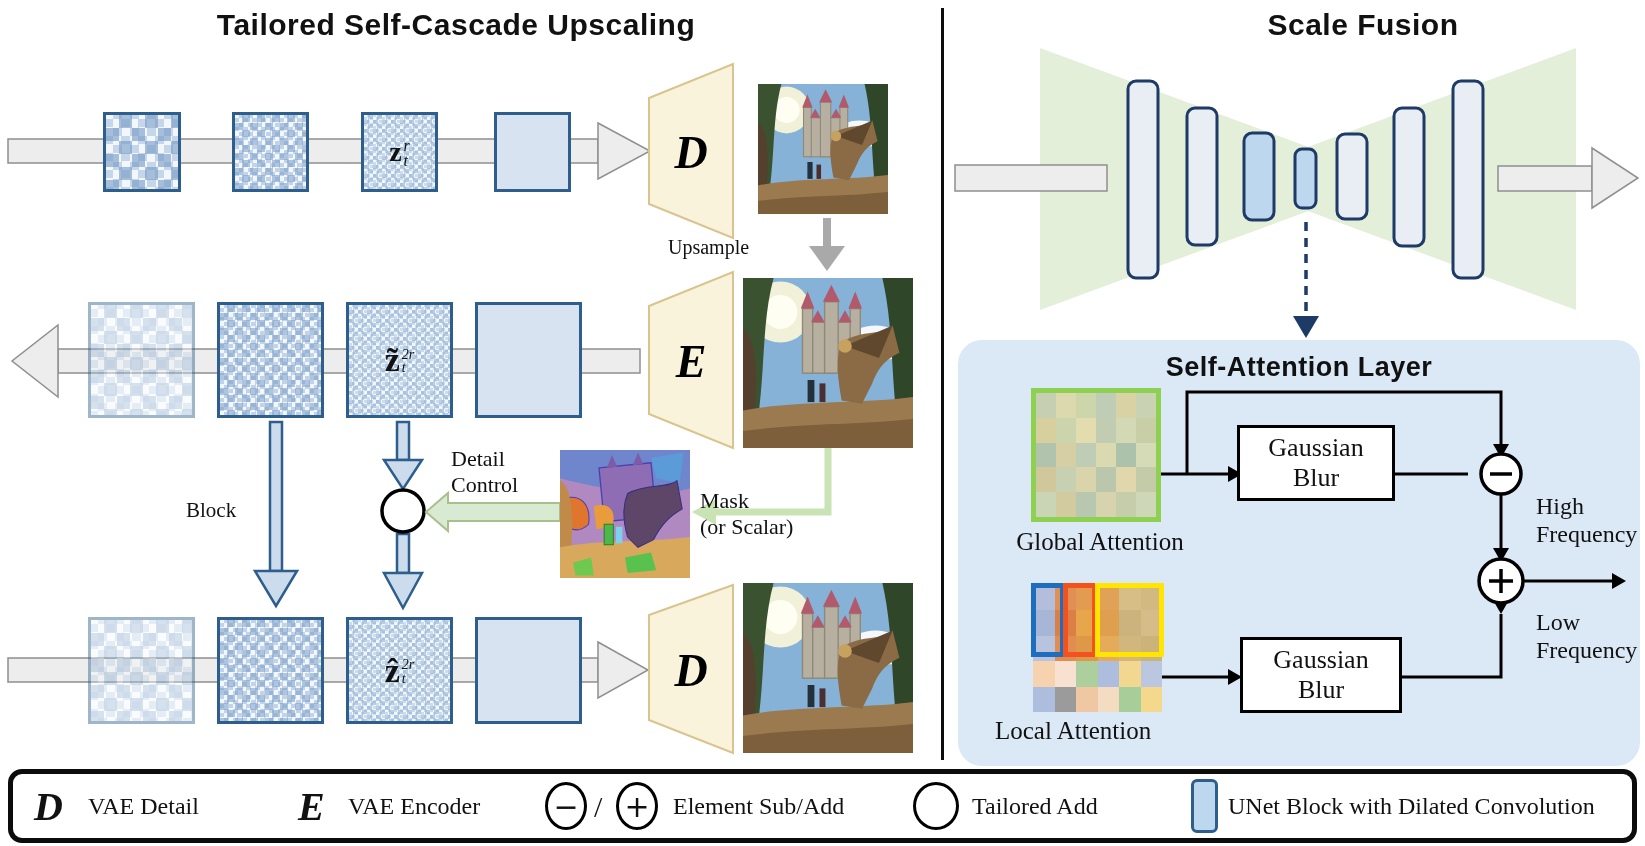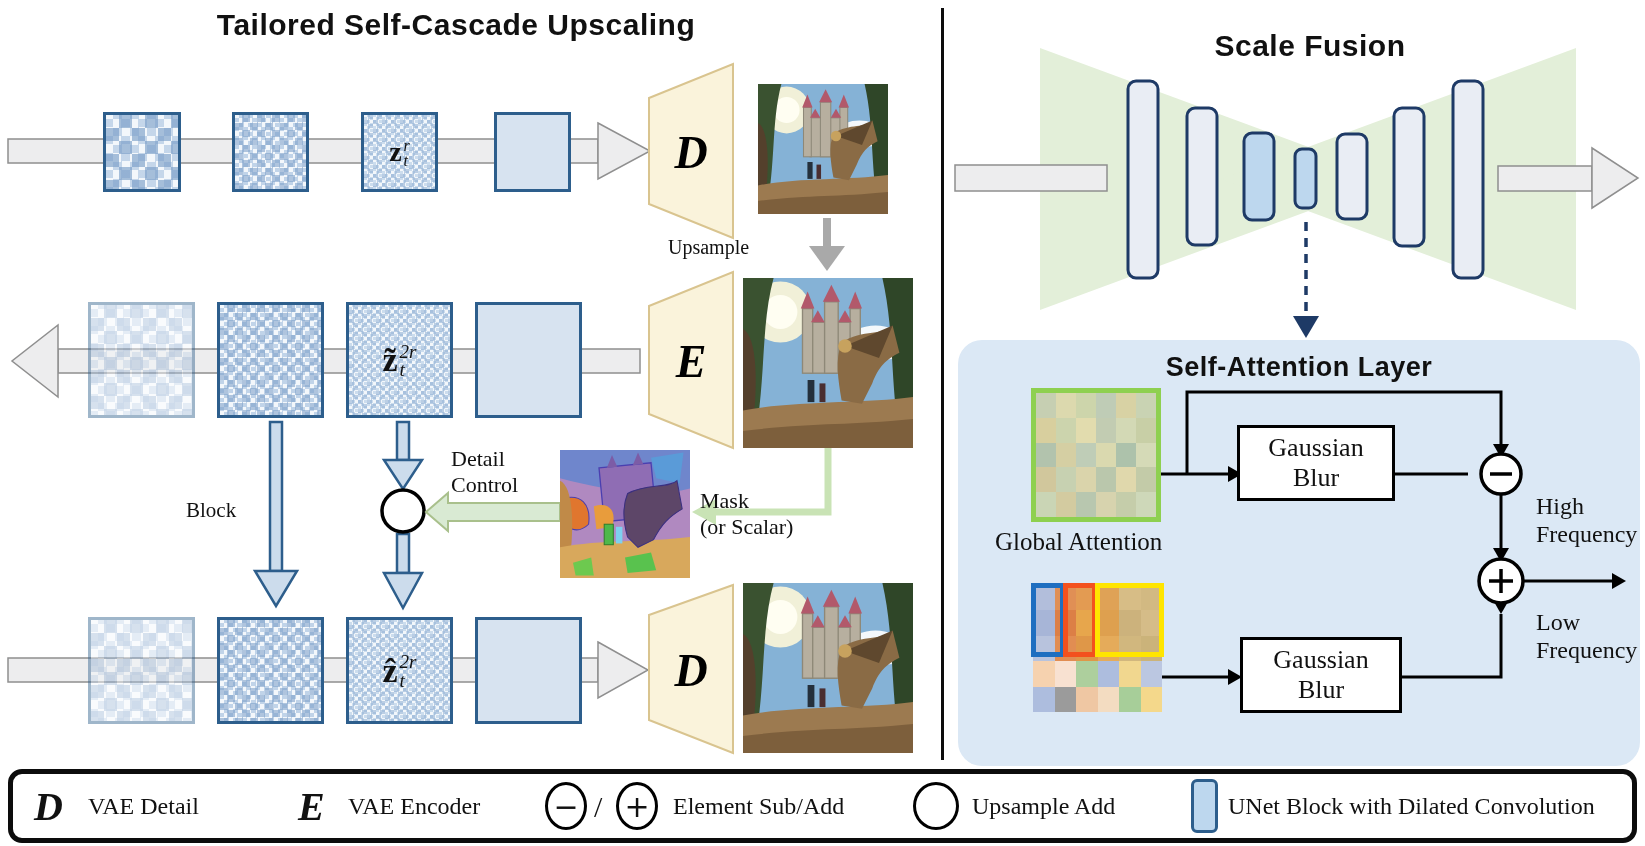--- a/index.html
+++ b/index.html
@@ -27,21 +27,21 @@
     background-size:15px 15px,9px 9px;background-position:0 0,4px 3px;}
   .nz3{background-image:
     repeating-conic-gradient(rgba(130,165,205,.5) 0% 25%, rgba(255,255,255,0) 0% 50%),
     repeating-conic-gradient(rgba(165,195,225,.5) 0% 25%, rgba(255,255,255,0) 0% 50%);
     background-size:9px 9px,6px 6px;background-position:0 0,3px 2px;}
   .solid{background:#d7e3f0;}
   .faded{opacity:.45;}
 
   .lt{display:inline-flex;align-items:center;font-family:"Liberation Serif",serif;}
   .lt .base{font-size:34px;font-weight:bold;font-style:normal;line-height:1;}
-  .lt .scr{display:inline-flex;flex-direction:column;font-size:19px;line-height:.95;
+  .lt .scr{display:inline-flex;flex-direction:column;font-size:14px;line-height:.95;
            font-style:italic;margin-left:2px;transform:translateY(1px);}
   .lt.small .base{font-size:28px;} .lt.small .scr{font-size:16px;}
 
   .serif-label{position:absolute;z-index:3;font-family:"Liberation Serif",serif;
                font-size:21px;line-height:1.18;text-align:left;white-space:nowrap;}
 
   
   .att-panel{position:absolute;z-index:0;background:#dbe8f5;border-radius:24px;}
   .gauss{position:absolute;z-index:2;background:#fff;border:3px solid #000;
          box-sizing:border-box;display:flex;flex-direction:column;align-items:center;
@@ -223,21 +223,21 @@
       <polygon points="1493,614 1509,614 1501,600" transform="rotate(180 1501 607)"></polygon>
     </g>
     <circle cx="1501" cy="474" r="20" fill="#fff" stroke="#000" stroke-width="3.5"></circle>
     <line x1="1490" y1="474" x2="1512" y2="474" stroke="#000" stroke-width="3.5"></line>
     <circle cx="1501" cy="581" r="22" fill="#fff" stroke="#000" stroke-width="3.5"></circle>
     <line x1="1489" y1="581" x2="1513" y2="581" stroke="#000" stroke-width="3.5"></line>
     <line x1="1501" y1="569" x2="1501" y2="593" stroke="#000" stroke-width="3.5"></line>
   </svg>
 
   <div class="fig-title" style="left:456px;top:8px;">Tailored Self-Cascade Upscaling</div>
-  <div class="fig-title" style="left:1310px;top:8px;margin-top:21px;">Scale Fusion</div>
+  <div class="fig-title" style="left:1363px;top:8px;">Scale Fusion</div>
   <div class="fig-title" style="left:1299px;top:352px;font-size:27px;">Self-Attention Layer</div>
 
   <div class="sq nz1" style="left:103px;top:112px;width:78px;height:80px;"></div>
   <div class="sq nz2" style="left:232px;top:112px;width:77px;height:80px;"></div>
   <div class="sq nz3" style="left:361px;top:112px;width:77px;height:80px;">
     <span class="lt small">
         <b class="base">z</b>
         <span class="scr">
           <i>r</i>
           <i>t</i>
@@ -321,21 +321,21 @@
       <div style="background: rgb(186, 199, 172);"></div>
       <div style="background: rgb(224, 216, 172);"></div>
       <div style="background: rgb(195, 203, 168);"></div>
       <div style="background: rgb(202, 213, 181);"></div>
       <div style="background: rgb(211, 203, 160);"></div>
       <div style="background: rgb(184, 199, 175);"></div>
       <div style="background: rgb(215, 211, 174);"></div>
       <div style="background: rgb(197, 205, 170);"></div>
       <div style="background: rgb(206, 216, 185);"></div>
     </div>
-  <div class="serif-label" style="left:995px;top:527px;width:210px;font-size:25px;text-align:left;">Global Attention</div>
+  <div class="serif-label" style="left:995px;top:527px;width:210px;font-size:25px;text-align:center;">Global Attention</div>
 
   <div class="pixgrid" style="left: 1033px; top: 585px; width: 129px; height: 127px; grid-template-columns: repeat(6, 1fr);">
   <div style="background: rgb(178, 190, 219);"></div>
       <div style="background: rgb(224, 143, 85);"></div>
       <div style="background: rgb(227, 155, 82);"></div>
       <div style="background: rgb(223, 162, 86);"></div>
       <div style="background: rgb(215, 189, 134);"></div>
       <div style="background: rgb(210, 185, 130);"></div>
       <div style="background: rgb(167, 181, 215);"></div>
       <div style="background: rgb(220, 127, 70);"></div>
@@ -358,20 +358,21 @@
       <div style="background: rgb(173, 189, 222);"></div>
       <div style="background: rgb(155, 155, 155);"></div>
       <div style="background: rgb(239, 199, 163);"></div>
       <div style="background: rgb(243, 220, 193);"></div>
       <div style="background: rgb(167, 206, 153);"></div>
       <div style="background: rgb(244, 216, 139);"></div>
     </div>
   <div class="outl" style="left:1031px;top:583px;width:34px;height:74px;border:5px solid #1e6ec0;"></div>
   <div class="outl" style="left:1063px;top:583px;width:34px;height:74px;border:5px solid #f3511e;"></div>
   <div class="outl" style="left:1095px;top:583px;width:69px;height:74px;border:5px solid #ffe500;"></div>
+  <div class="serif-label" style="left:995px;top:716px;width:200px;font-size:25px;text-align:left;">Local Attention</div>
 
   <div class="gauss" style="left:1237px;top:425px;width:158px;height:76px;">
     <span>Gaussian</span>
     <span>Blur</span>
   </div>
   <div class="gauss" style="left:1240px;top:637px;width:162px;height:76px;">
     <span>Gaussian</span>
     <span>Blur</span>
   </div>
 
@@ -391,18 +392,18 @@
 
   <span class="lg-item lg-sym" style="left:298px;top:783px;">E</span>
   <span class="lg-item" style="left:348px;top:793px;">VAE Encoder</span>
 
   <div class="lg-circle" style="left:545px;top:782px;width:42px;height:48px;">−</div>
   <span class="lg-item" style="left:594px;top:790px;font-size:30px;">/</span>
   <div class="lg-circle" style="left:616px;top:782px;width:42px;height:48px;">+</div>
   <span class="lg-item" style="left:673px;top:793px;">Element Sub/Add</span>
 
   <div class="lg-circle" style="left:913px;top:782px;width:46px;height:48px;"></div>
-  <span class="lg-item" style="left:972px;top:793px;">Upsample Add</span>
+  <span class="lg-item" style="left:972px;top:793px;">Tailored Add</span>
 
   <div class="lg-rect" style="left:1191px;top:779px;width:27px;height:54px;"></div>
   <span class="lg-item" style="left:1228px;top:793px;">UNet Block with Dilated Convolution</span>
 
 </div>
 
 </body></html>

